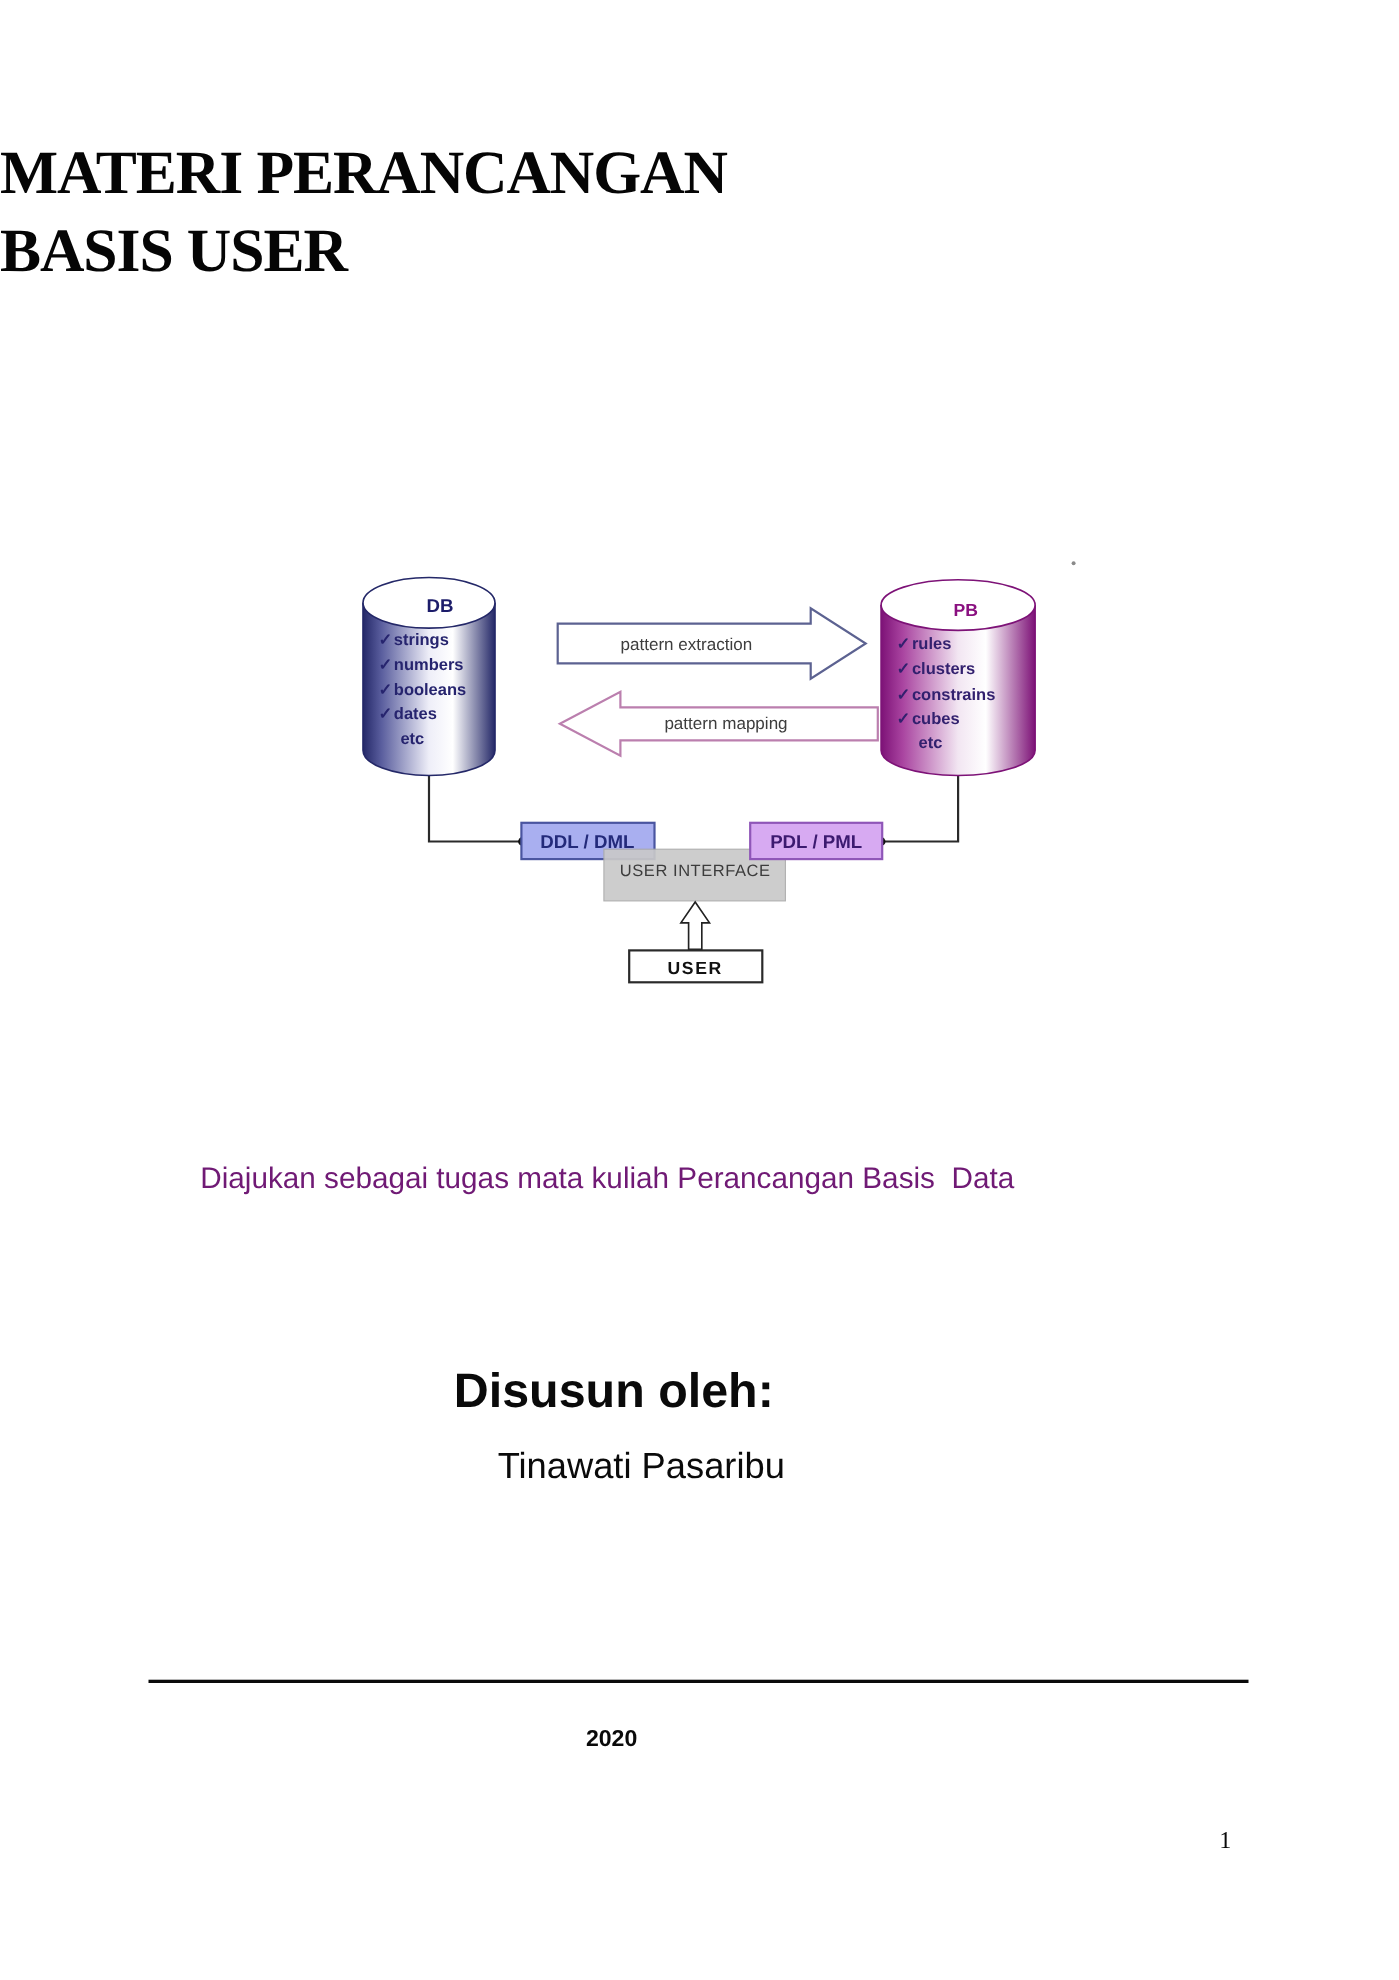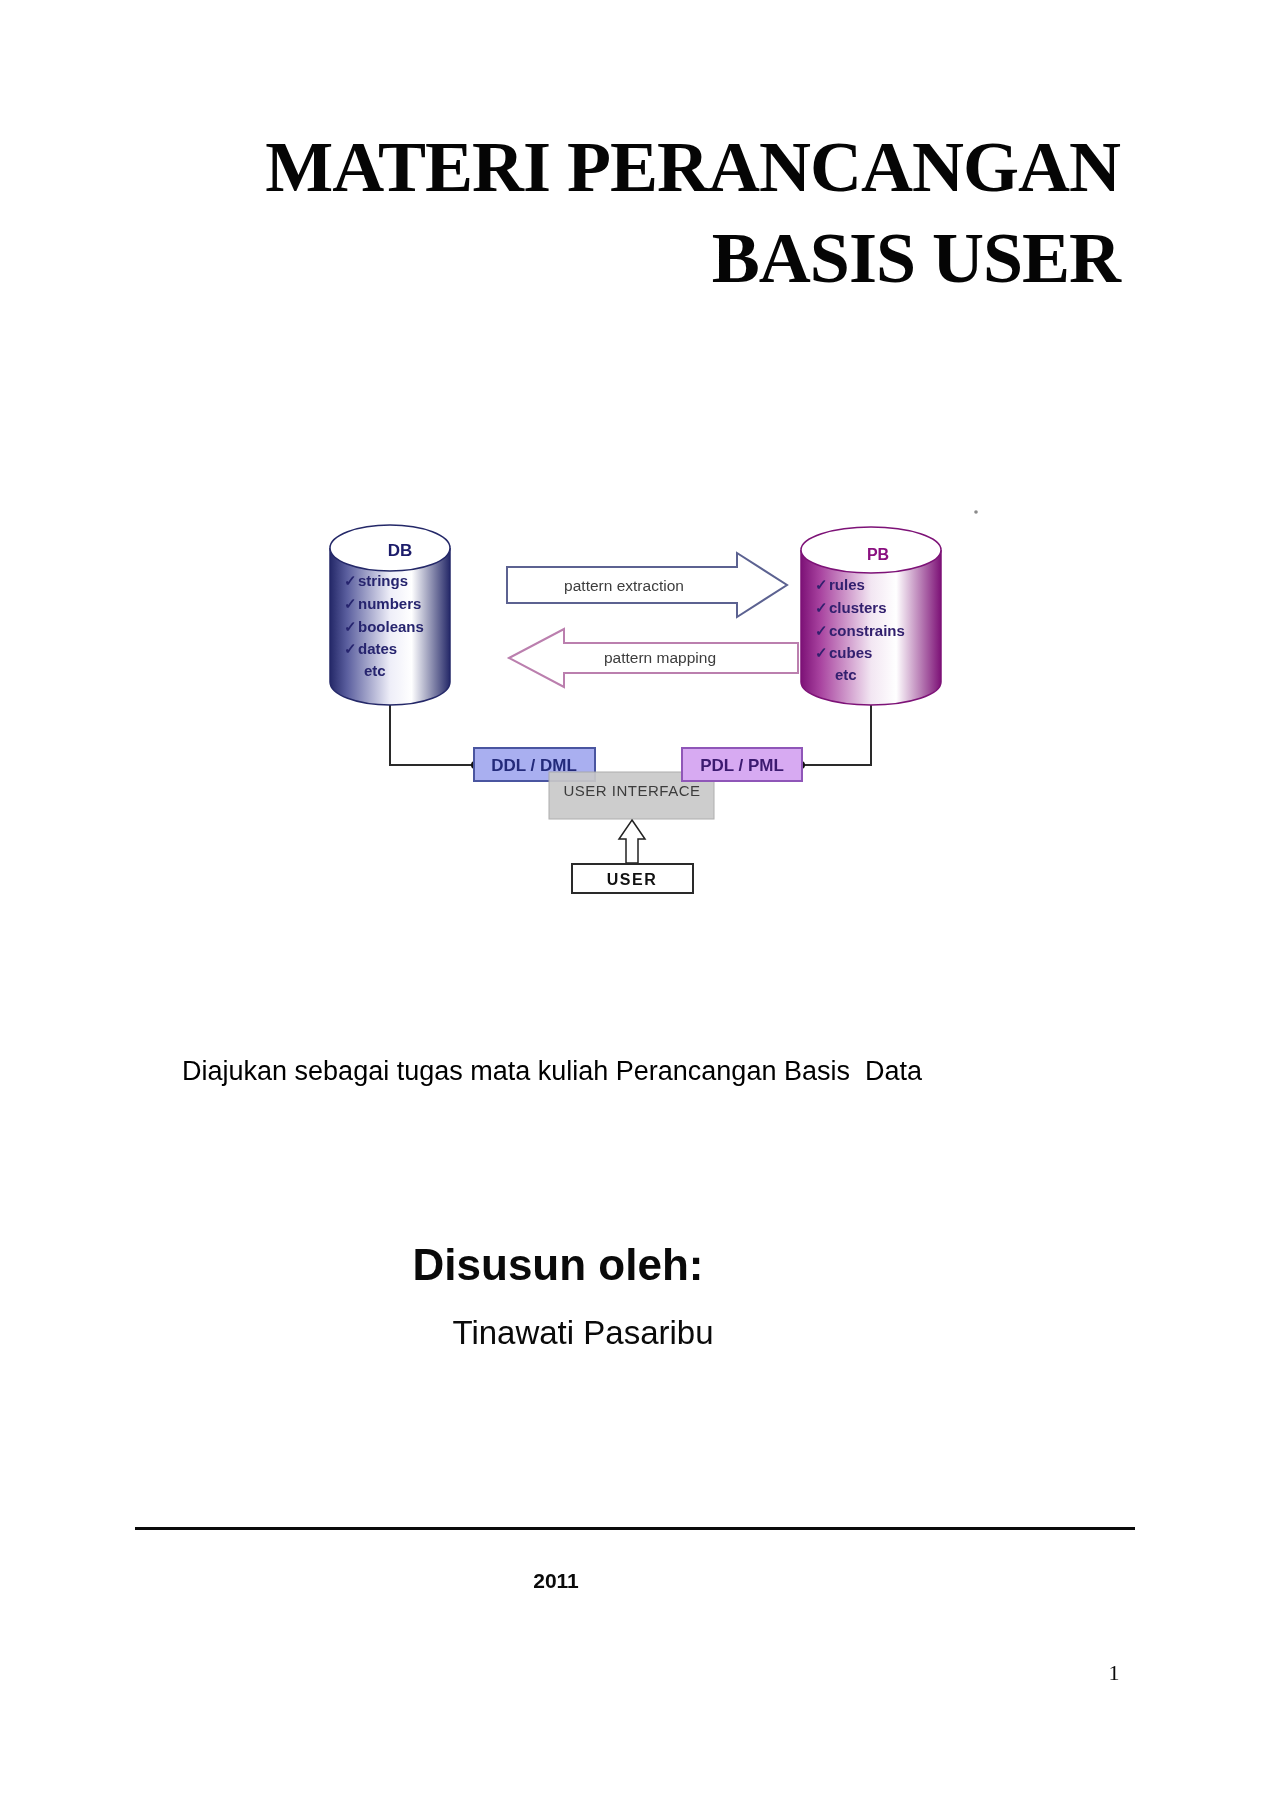--- a/index.html
+++ b/index.html
@@ -1,22 +1,22 @@
 <!DOCTYPE html>
 <html><head>
 <meta charset="utf-8">
 <style>
   html,body{margin:0;padding:0;background:#ffffff;}
   .page{position:relative;width:1272px;height:1800px;background:#ffffff;overflow:hidden;
         font-family:"Liberation Sans", sans-serif;color:#111;}
-  .doc-title{position:absolute;top:122px;left:0;width:1120px;text-align:right;
-             font-family:"Liberation Serif", serif;font-weight:bold;font-size:72px;
+  .doc-title{position:absolute;top:122px;left:0;width:1120px;text-align:left;
+             font-family:"Liberation Serif", serif;font-weight:bold;font-size:56px;
              line-height:1.27;color:#050505;letter-spacing:-1px;}
   .subtitle{position:absolute;top:1056px;left:0;width:1104px;text-align:center;
-            font-size:27px;color:#000000;white-space:pre;}
+            font-size:27px;color:#701a75;white-space:pre;}
   .author-heading{position:absolute;top:1240px;left:0;width:1116px;text-align:center;
                   font-size:44px;font-weight:bold;color:#0a0a0a;}
   .author-name{position:absolute;top:1314px;left:0;width:1114px;text-align:center;
                font-size:33px;color:#0a0a0a;padding-left:26px;}
   .divider{position:absolute;top:1527px;left:135px;width:1000px;height:3px;background:#0a0a0a;}
   .year{position:absolute;top:1569px;left:0;width:1112px;text-align:center;
         font-size:21px;font-weight:bold;color:#0a0a0a;}
   .page-number{position:absolute;top:1660px;left:1096px;width:36px;text-align:center;
                font-family:"Liberation Serif", serif;font-size:22px;color:#0a0a0a;}
   .diagram{position:absolute;left:272px;top:425px;width:715px;height:480px;}
@@ -125,17 +125,17 @@
   </div>
 
   <div class="subtitle">Diajukan sebagai tugas mata kuliah Perancangan Basis  Data</div>
 
   <div class="author-heading">Disusun oleh:</div>
 
   <div class="author-name">Tinawati Pasaribu</div>
 
   <div class="divider"></div>
 
-  <div class="year">2011</div>
+  <div class="year">2020</div>
 
   <div class="page-number">1</div>
 
 </div>
 
 </body></html>

